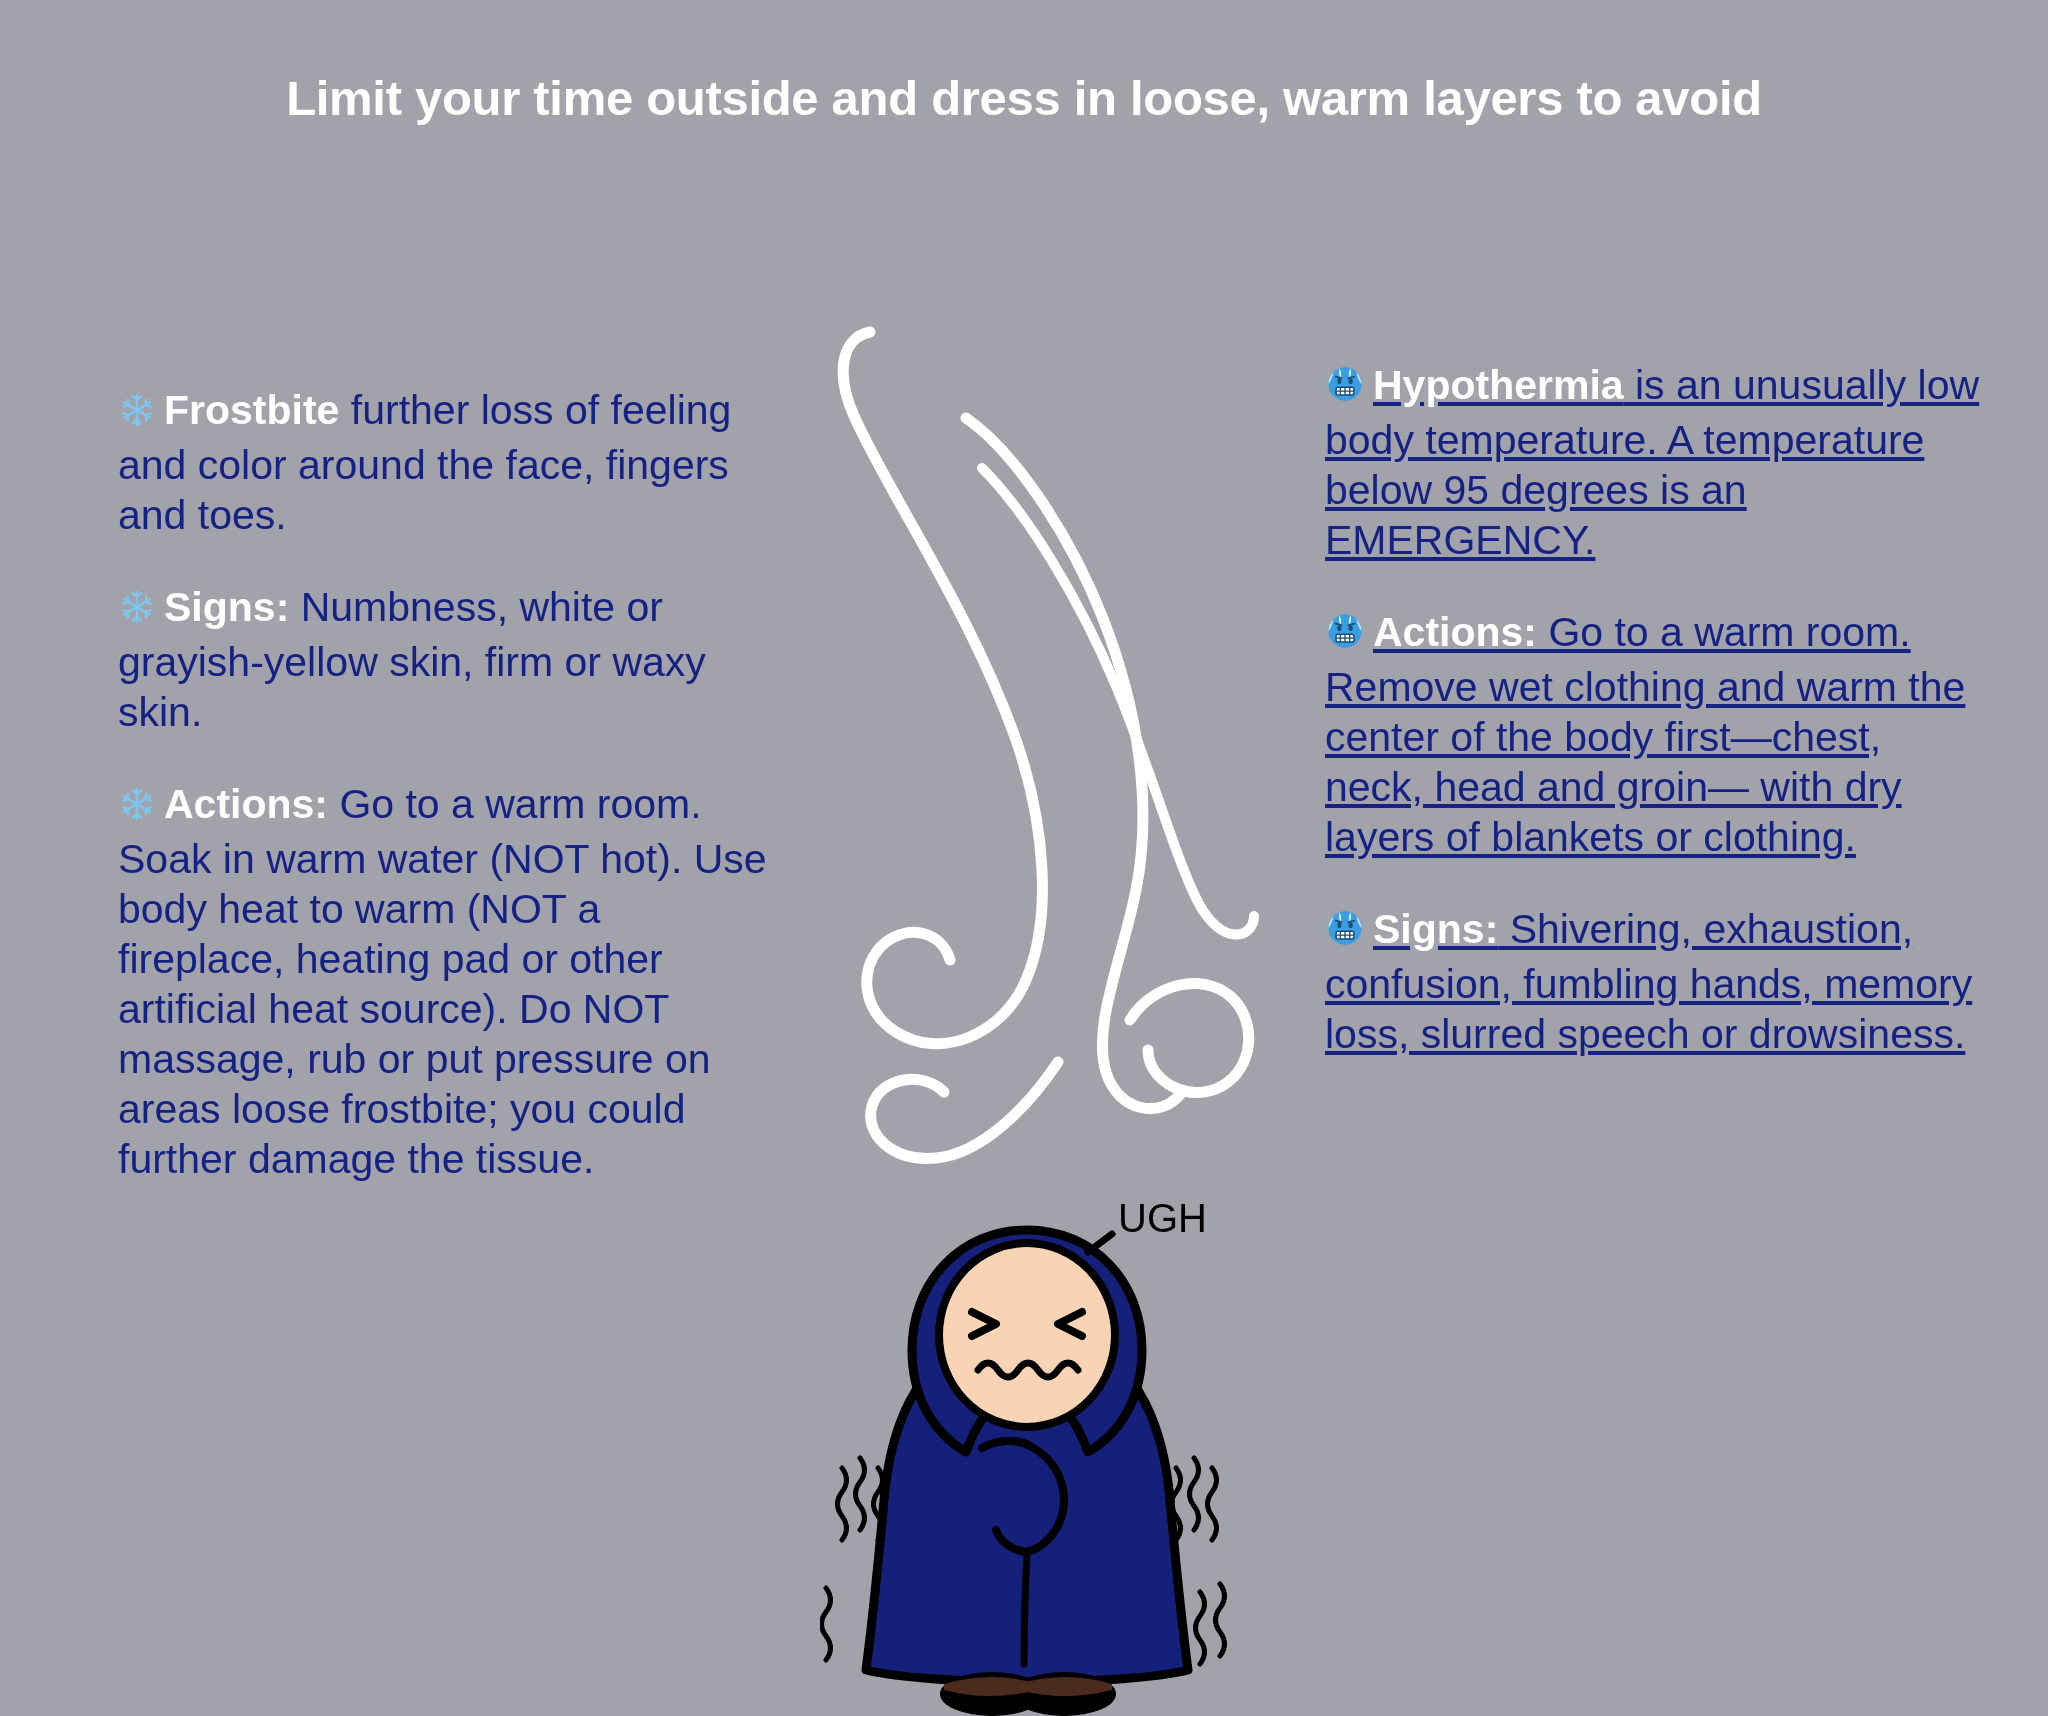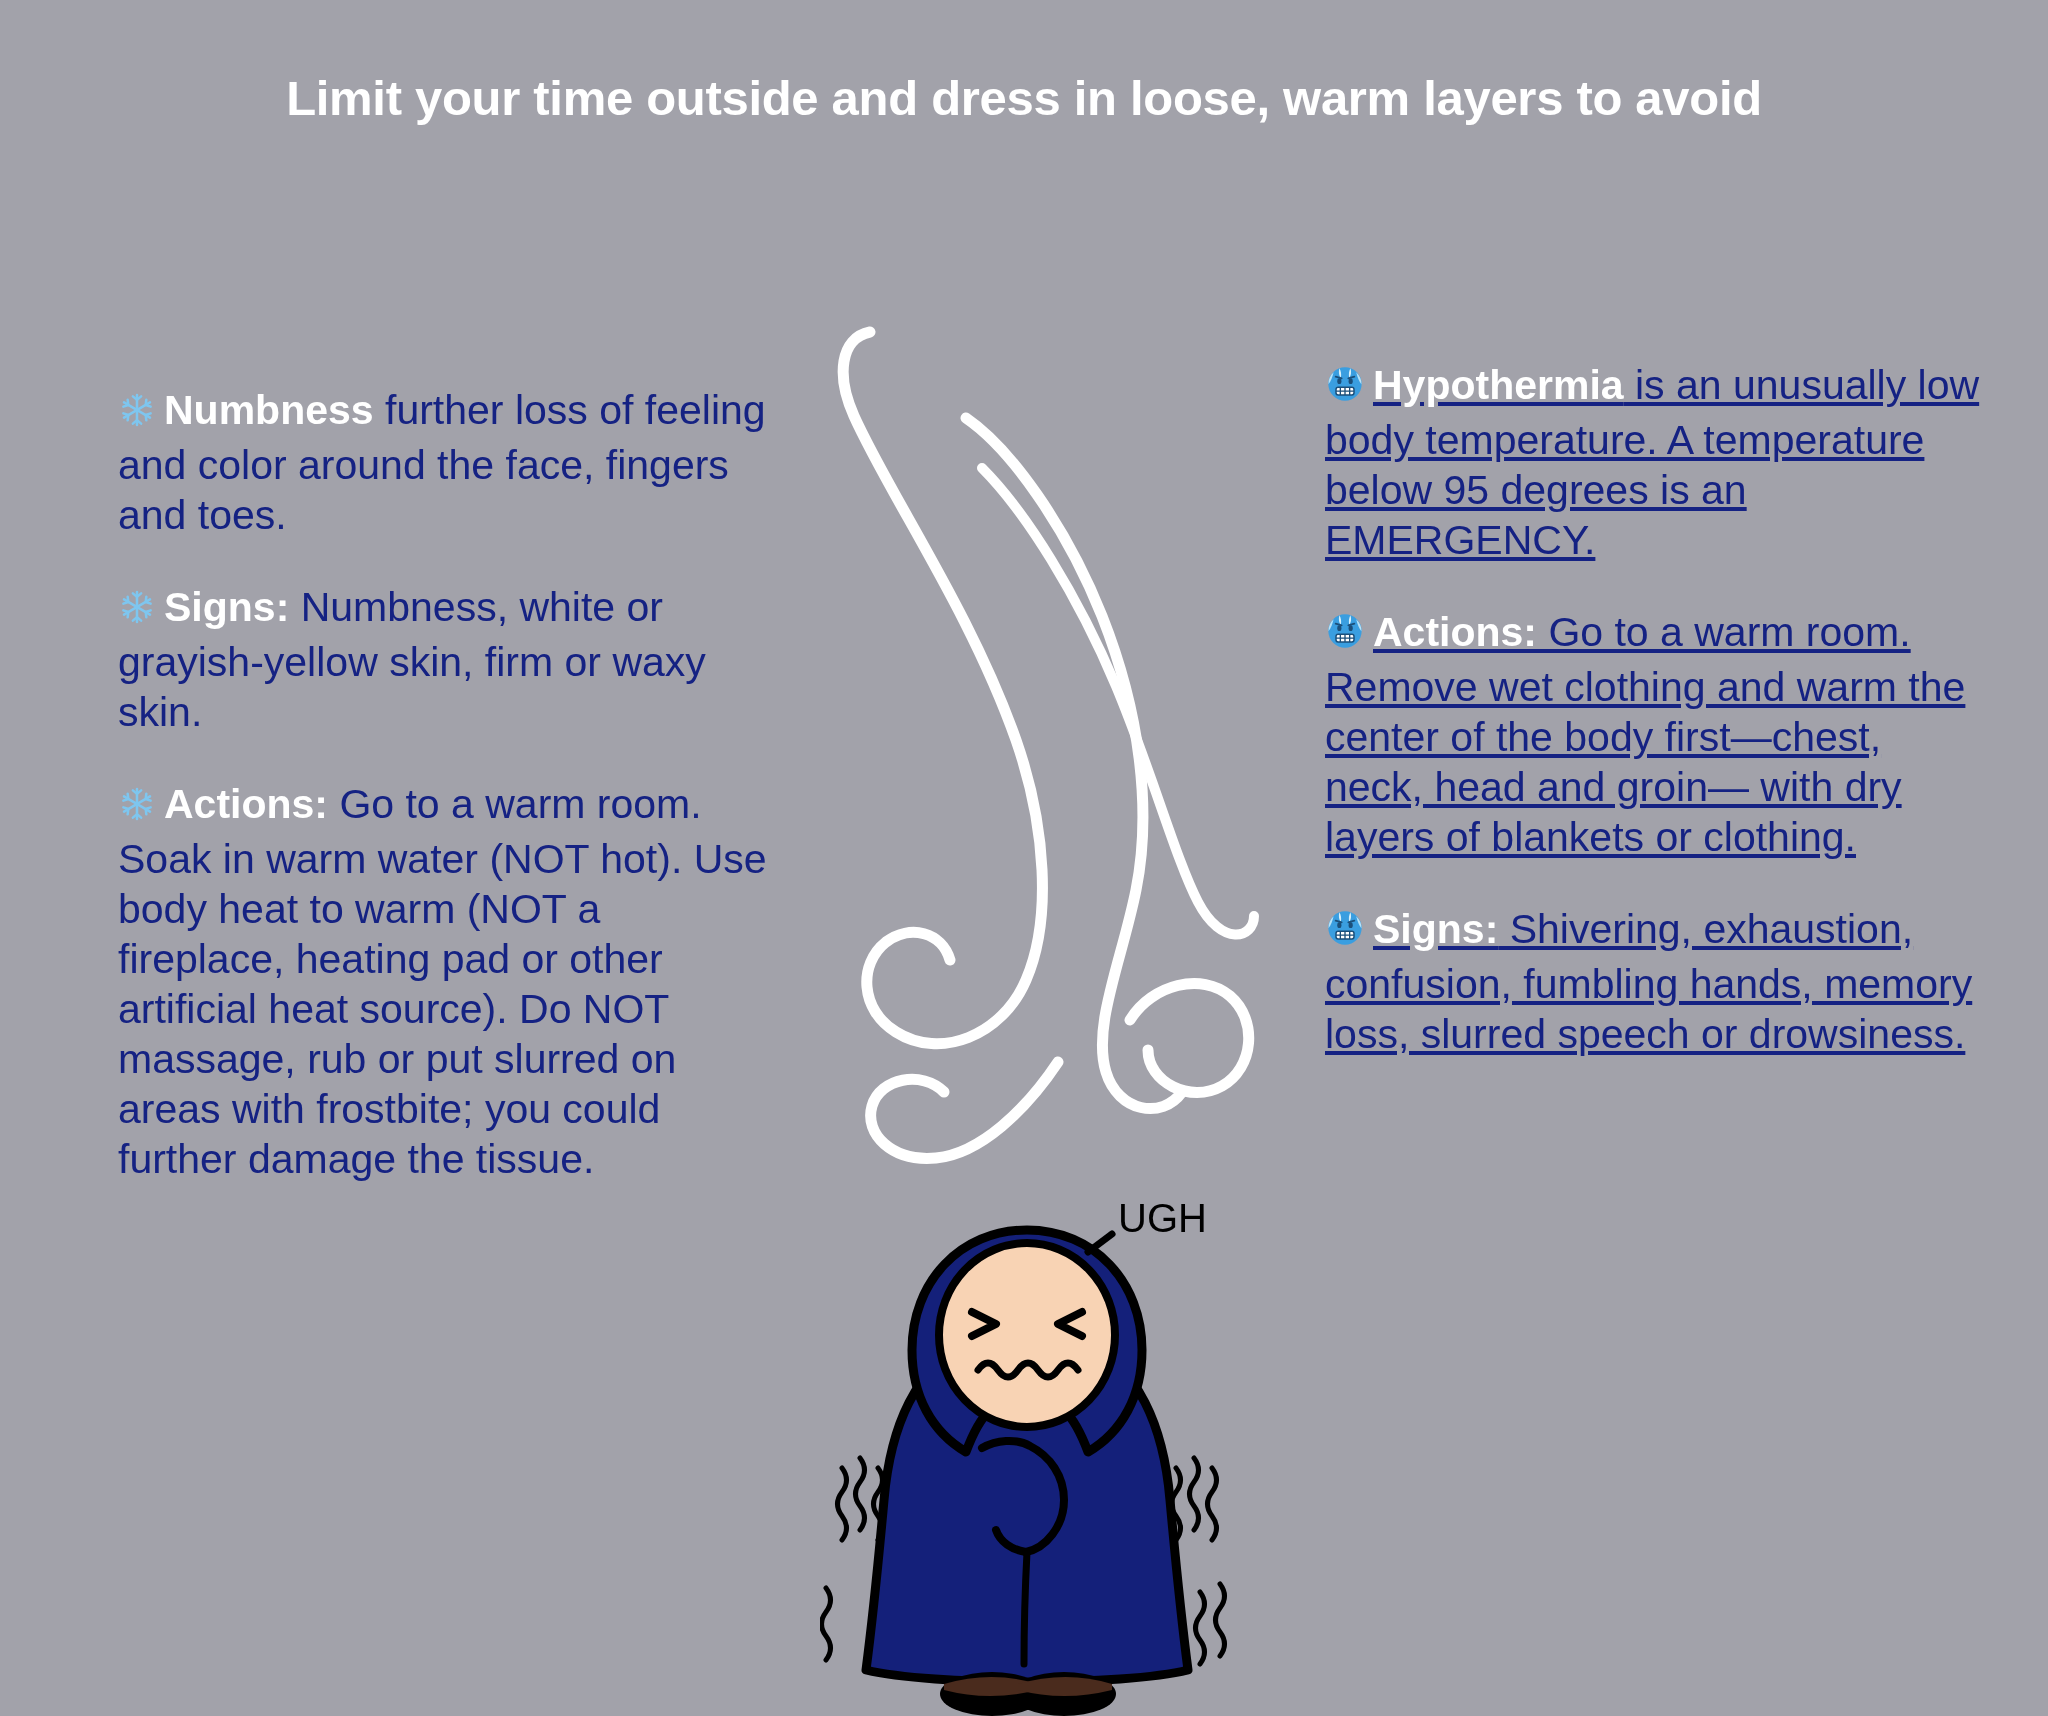--- a/index.html
+++ b/index.html
@@ -117,21 +117,21 @@
             <line x1="3.8" y1="7.2" x2="20.2" y2="16.8"></line>
             <line x1="3.8" y1="16.8" x2="20.2" y2="7.2"></line>
             <path d="M12 5.6 L9.4 3.4 M12 5.6 L14.6 3.4"></path>
             <path d="M12 18.4 L9.4 20.6 M12 18.4 L14.6 20.6"></path>
             <path d="M6.5 8.8 L6.1 5.5 M6.5 8.8 L3.4 9.9"></path>
             <path d="M17.5 15.2 L17.9 18.5 M17.5 15.2 L20.6 14.1"></path>
             <path d="M6.5 15.2 L3.4 14.1 M6.5 15.2 L6.1 18.5"></path>
             <path d="M17.5 8.8 L20.6 9.9 M17.5 8.8 L17.9 5.5"></path>
           </g>
         </svg>
-      </span><span class="lead">Numbness</span><span> further loss of feeling and color around the face, fingers and toes.</span>
+      </span><span class="lead">Frostbite</span><span> further loss of feeling and color around the face, fingers and toes.</span>
     </p>
 
     <p class="para">
       <span class="bullet-ico">
         <svg class="snow-svg" viewBox="0 0 24 24">
           <g stroke="#7ec6ef" stroke-width="1.6" stroke-linecap="round" fill="none">
             <line x1="12" y1="2.5" x2="12" y2="21.5"></line>
             <line x1="3.8" y1="7.2" x2="20.2" y2="16.8"></line>
             <line x1="3.8" y1="16.8" x2="20.2" y2="7.2"></line>
             <path d="M12 5.6 L9.4 3.4 M12 5.6 L14.6 3.4"></path>
@@ -153,21 +153,21 @@
             <line x1="3.8" y1="7.2" x2="20.2" y2="16.8"></line>
             <line x1="3.8" y1="16.8" x2="20.2" y2="7.2"></line>
             <path d="M12 5.6 L9.4 3.4 M12 5.6 L14.6 3.4"></path>
             <path d="M12 18.4 L9.4 20.6 M12 18.4 L14.6 20.6"></path>
             <path d="M6.5 8.8 L6.1 5.5 M6.5 8.8 L3.4 9.9"></path>
             <path d="M17.5 15.2 L17.9 18.5 M17.5 15.2 L20.6 14.1"></path>
             <path d="M6.5 15.2 L3.4 14.1 M6.5 15.2 L6.1 18.5"></path>
             <path d="M17.5 8.8 L20.6 9.9 M17.5 8.8 L17.9 5.5"></path>
           </g>
         </svg>
-      </span><span class="lead">Actions:</span><span> Go to a warm room. Soak in warm water (NOT hot). Use body heat to warm (NOT a fireplace, heating pad or other artificial heat source). Do NOT massage, rub or put slurred on areas with frostbite; you could further damage the tissue.</span>
+      </span><span class="lead">Actions:</span><span> Go to a warm room. Soak in warm water (NOT hot). Use body heat to warm (NOT a fireplace, heating pad or other artificial heat source). Do NOT massage, rub or put pressure on areas loose frostbite; you could further damage the tissue.</span>
     </p>
 
   </div>
 
   <div class="col col-right">
 
     <p class="para">
       <span class="bullet-ico">
         <svg class="cold-svg" viewBox="0 0 24 24">
           <circle cx="12" cy="12" r="10" fill="#3a9ee0"></circle>

